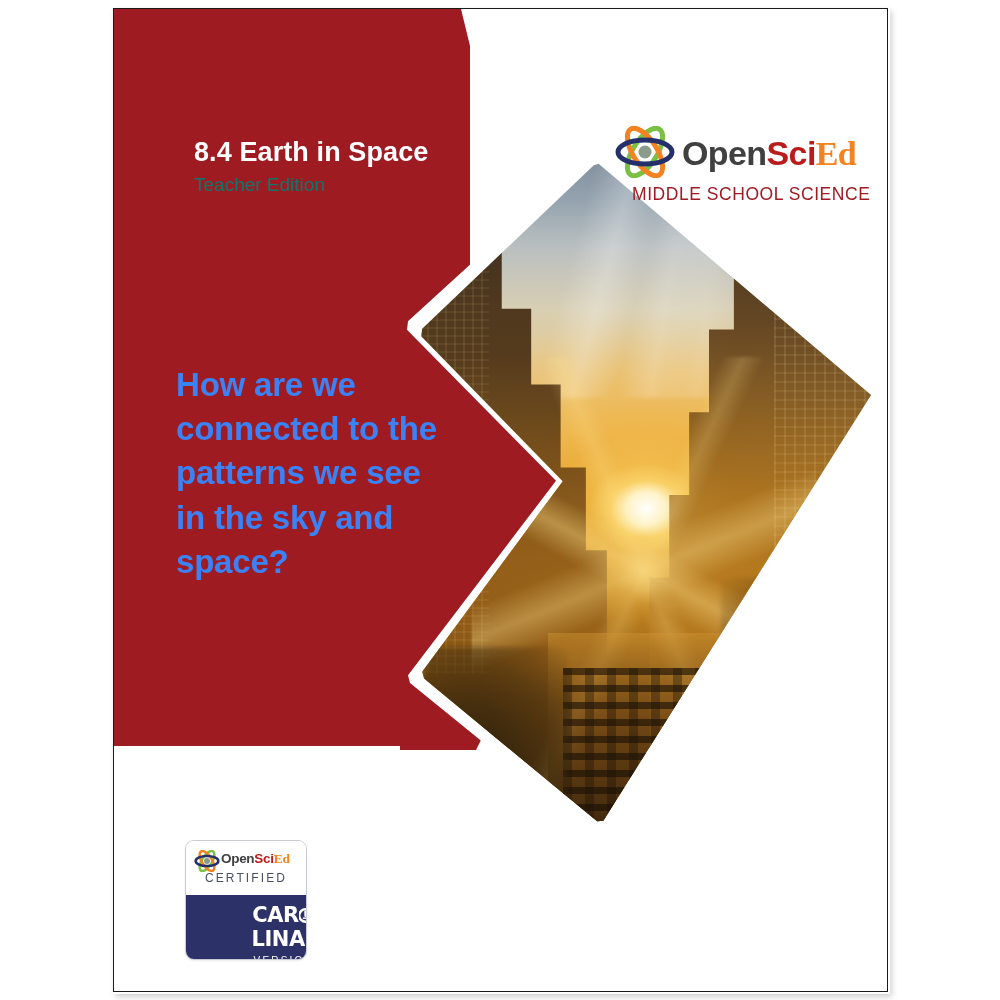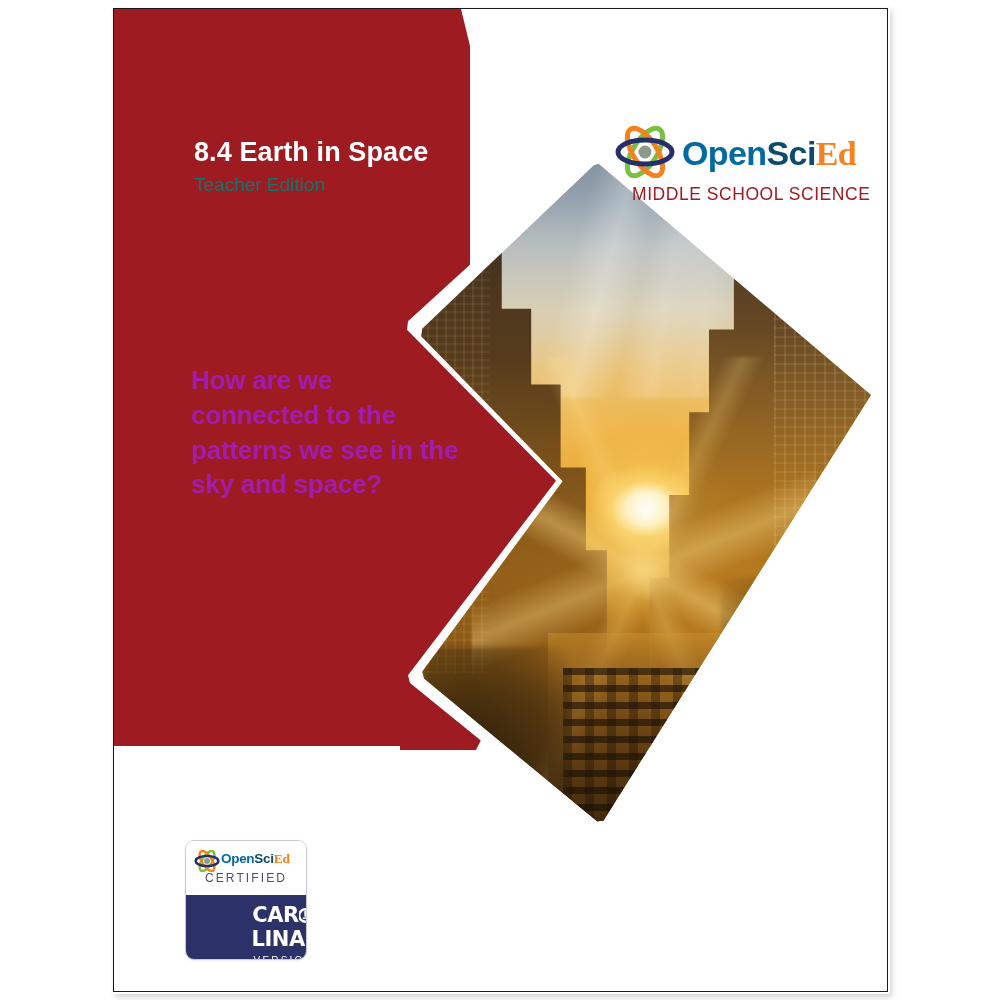--- a/index.html
+++ b/index.html
@@ -40,22 +40,22 @@
   .title{
     position:absolute;left:194px;top:138px;width:300px;
     color:#ffffff;font-size:27px;font-weight:bold;letter-spacing:.1px;
     line-height:1.05;
   }
   .subtitle{
     position:absolute;left:194px;top:174px;width:300px;
     color:#0f766e;font-size:19px;font-weight:400;
   }
   .dq{
-    position:absolute;left:191px;top:363px;width:268px;
-    color:#a21caf;font-size:26px;font-weight:bold;line-height:1.34;
+    position:absolute;left:176px;top:363px;width:268px;
+    color:#3b82f6;font-size:33px;font-weight:bold;line-height:1.34;
     letter-spacing:-.2px;
   }
 
   
   .photo-wrap{
     position:absolute;left:405px;top:150px;width:478px;height:690px;
     -webkit-clip-path:polygon(39.5% 2.2%, 40.5% 2.0%, 97.5% 35.5%, 41.5% 97.2%, 40.2% 97.3%, 4.0% 76.6%, 3.6% 75.6%, 33.0% 48.0%, 3.4% 27.0%, 3.6% 25.9%);
     clip-path:polygon(39.5% 2.2%, 40.5% 2.0%, 97.5% 35.5%, 41.5% 97.2%, 40.2% 97.3%, 4.0% 76.6%, 3.6% 75.6%, 33.0% 48.0%, 3.4% 27.0%, 3.6% 25.9%);
     overflow:hidden;
   }
@@ -152,22 +152,22 @@
     clip-path:polygon(39.6% 2.0%, 40.6% 1.8%, 97.6% 35.0%, 41.6% 97.4%, 40.2% 97.5%, 3.2% 76.4%, 2.8% 75.3%, 32.4% 48.0%, 2.6% 26.8%, 2.8% 25.6%);
     filter:drop-shadow(2px 4px 5px rgba(0,0,0,.22));
   }
 
   
   .logo-top{position:absolute;left:614px;top:126px;width:250px;height:96px;}
   .logo-top .lk-wordmark{
     position:absolute;left:68px;top:8px;font-size:34px;font-weight:bold;
     letter-spacing:-.6px;white-space:nowrap;
   }
-  .w-open{color:#0369a1;text-align:center;}
-  .w-sci{color:#0c4a6e;}
+  .w-open{color:#404040;text-align:center;}
+  .w-sci{color:#b91c1c;}
   .w-ed{color:#F58220;font-family:Liberation Serif, serif;}
   .logo-top .tagline{
     position:absolute;left:18px;top:58px;width:232px;text-align:left;
     color:#9E1B22;font-size:17.5px;letter-spacing:.55px;white-space:nowrap;
   }
 
   
   .badge{
     position:absolute;left:185px;top:840px;width:120px;height:118px;
     border:1px solid #c8cbd6;border-radius:9px;overflow:hidden;background:#ffffff;

